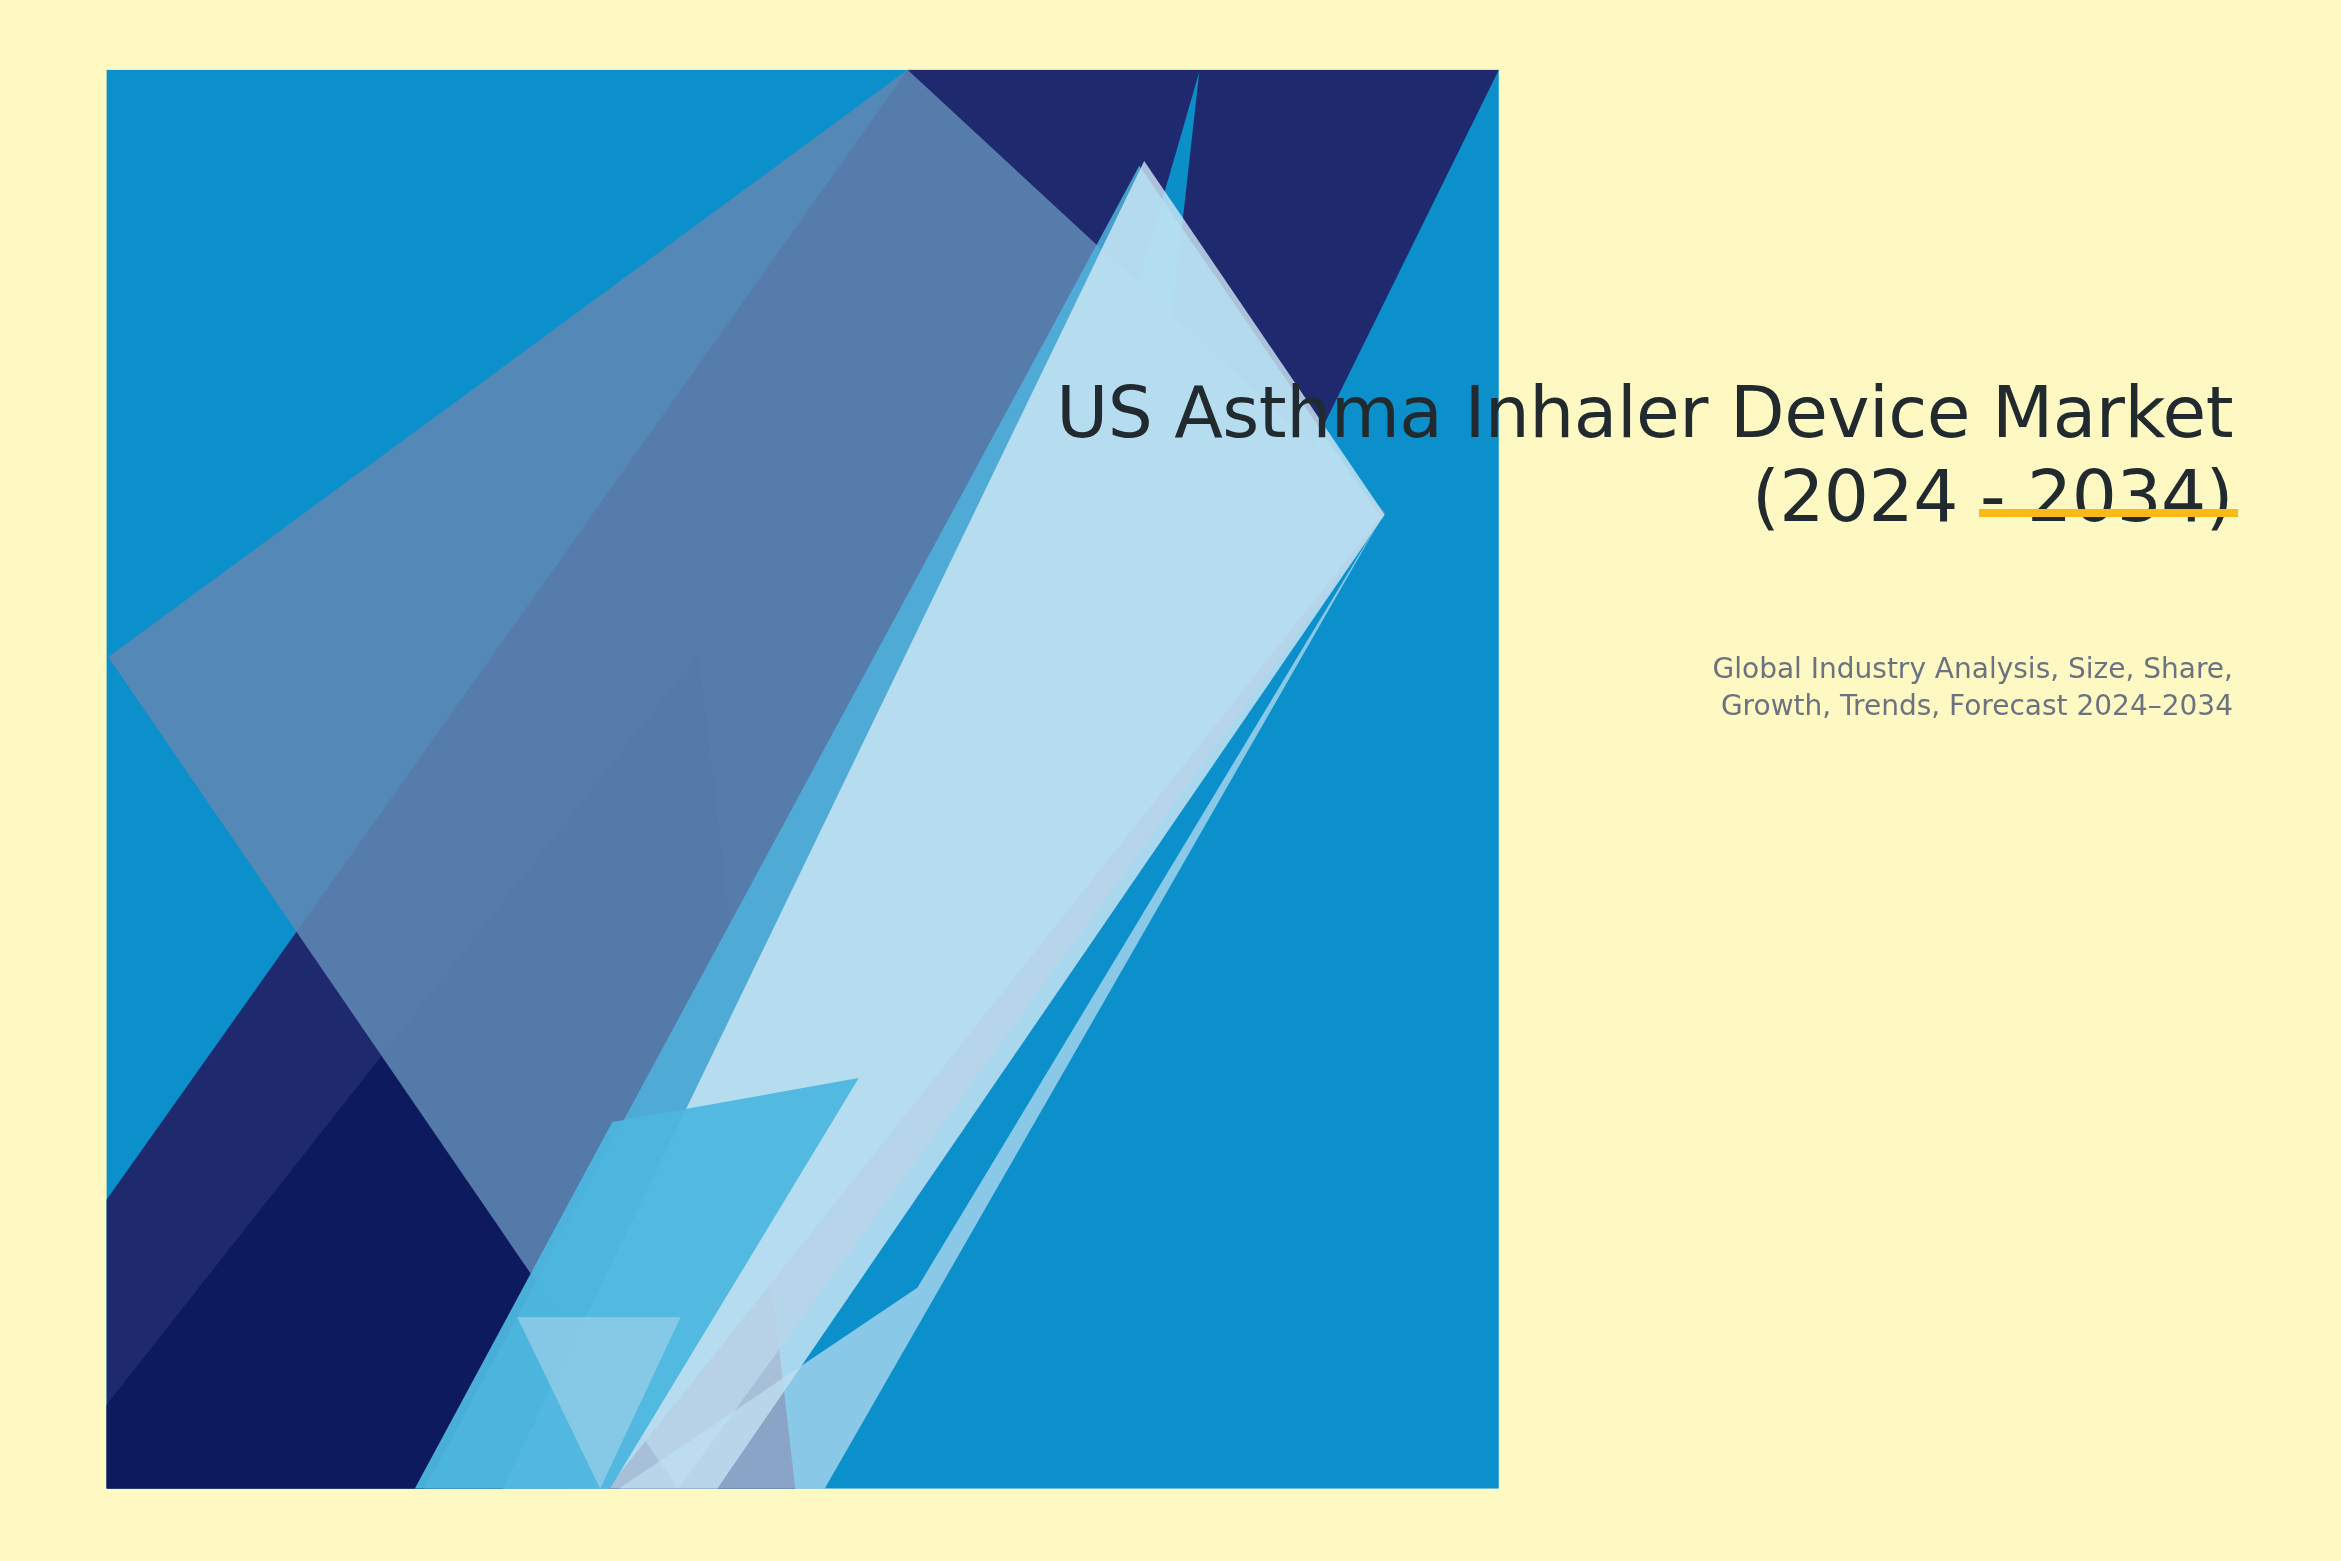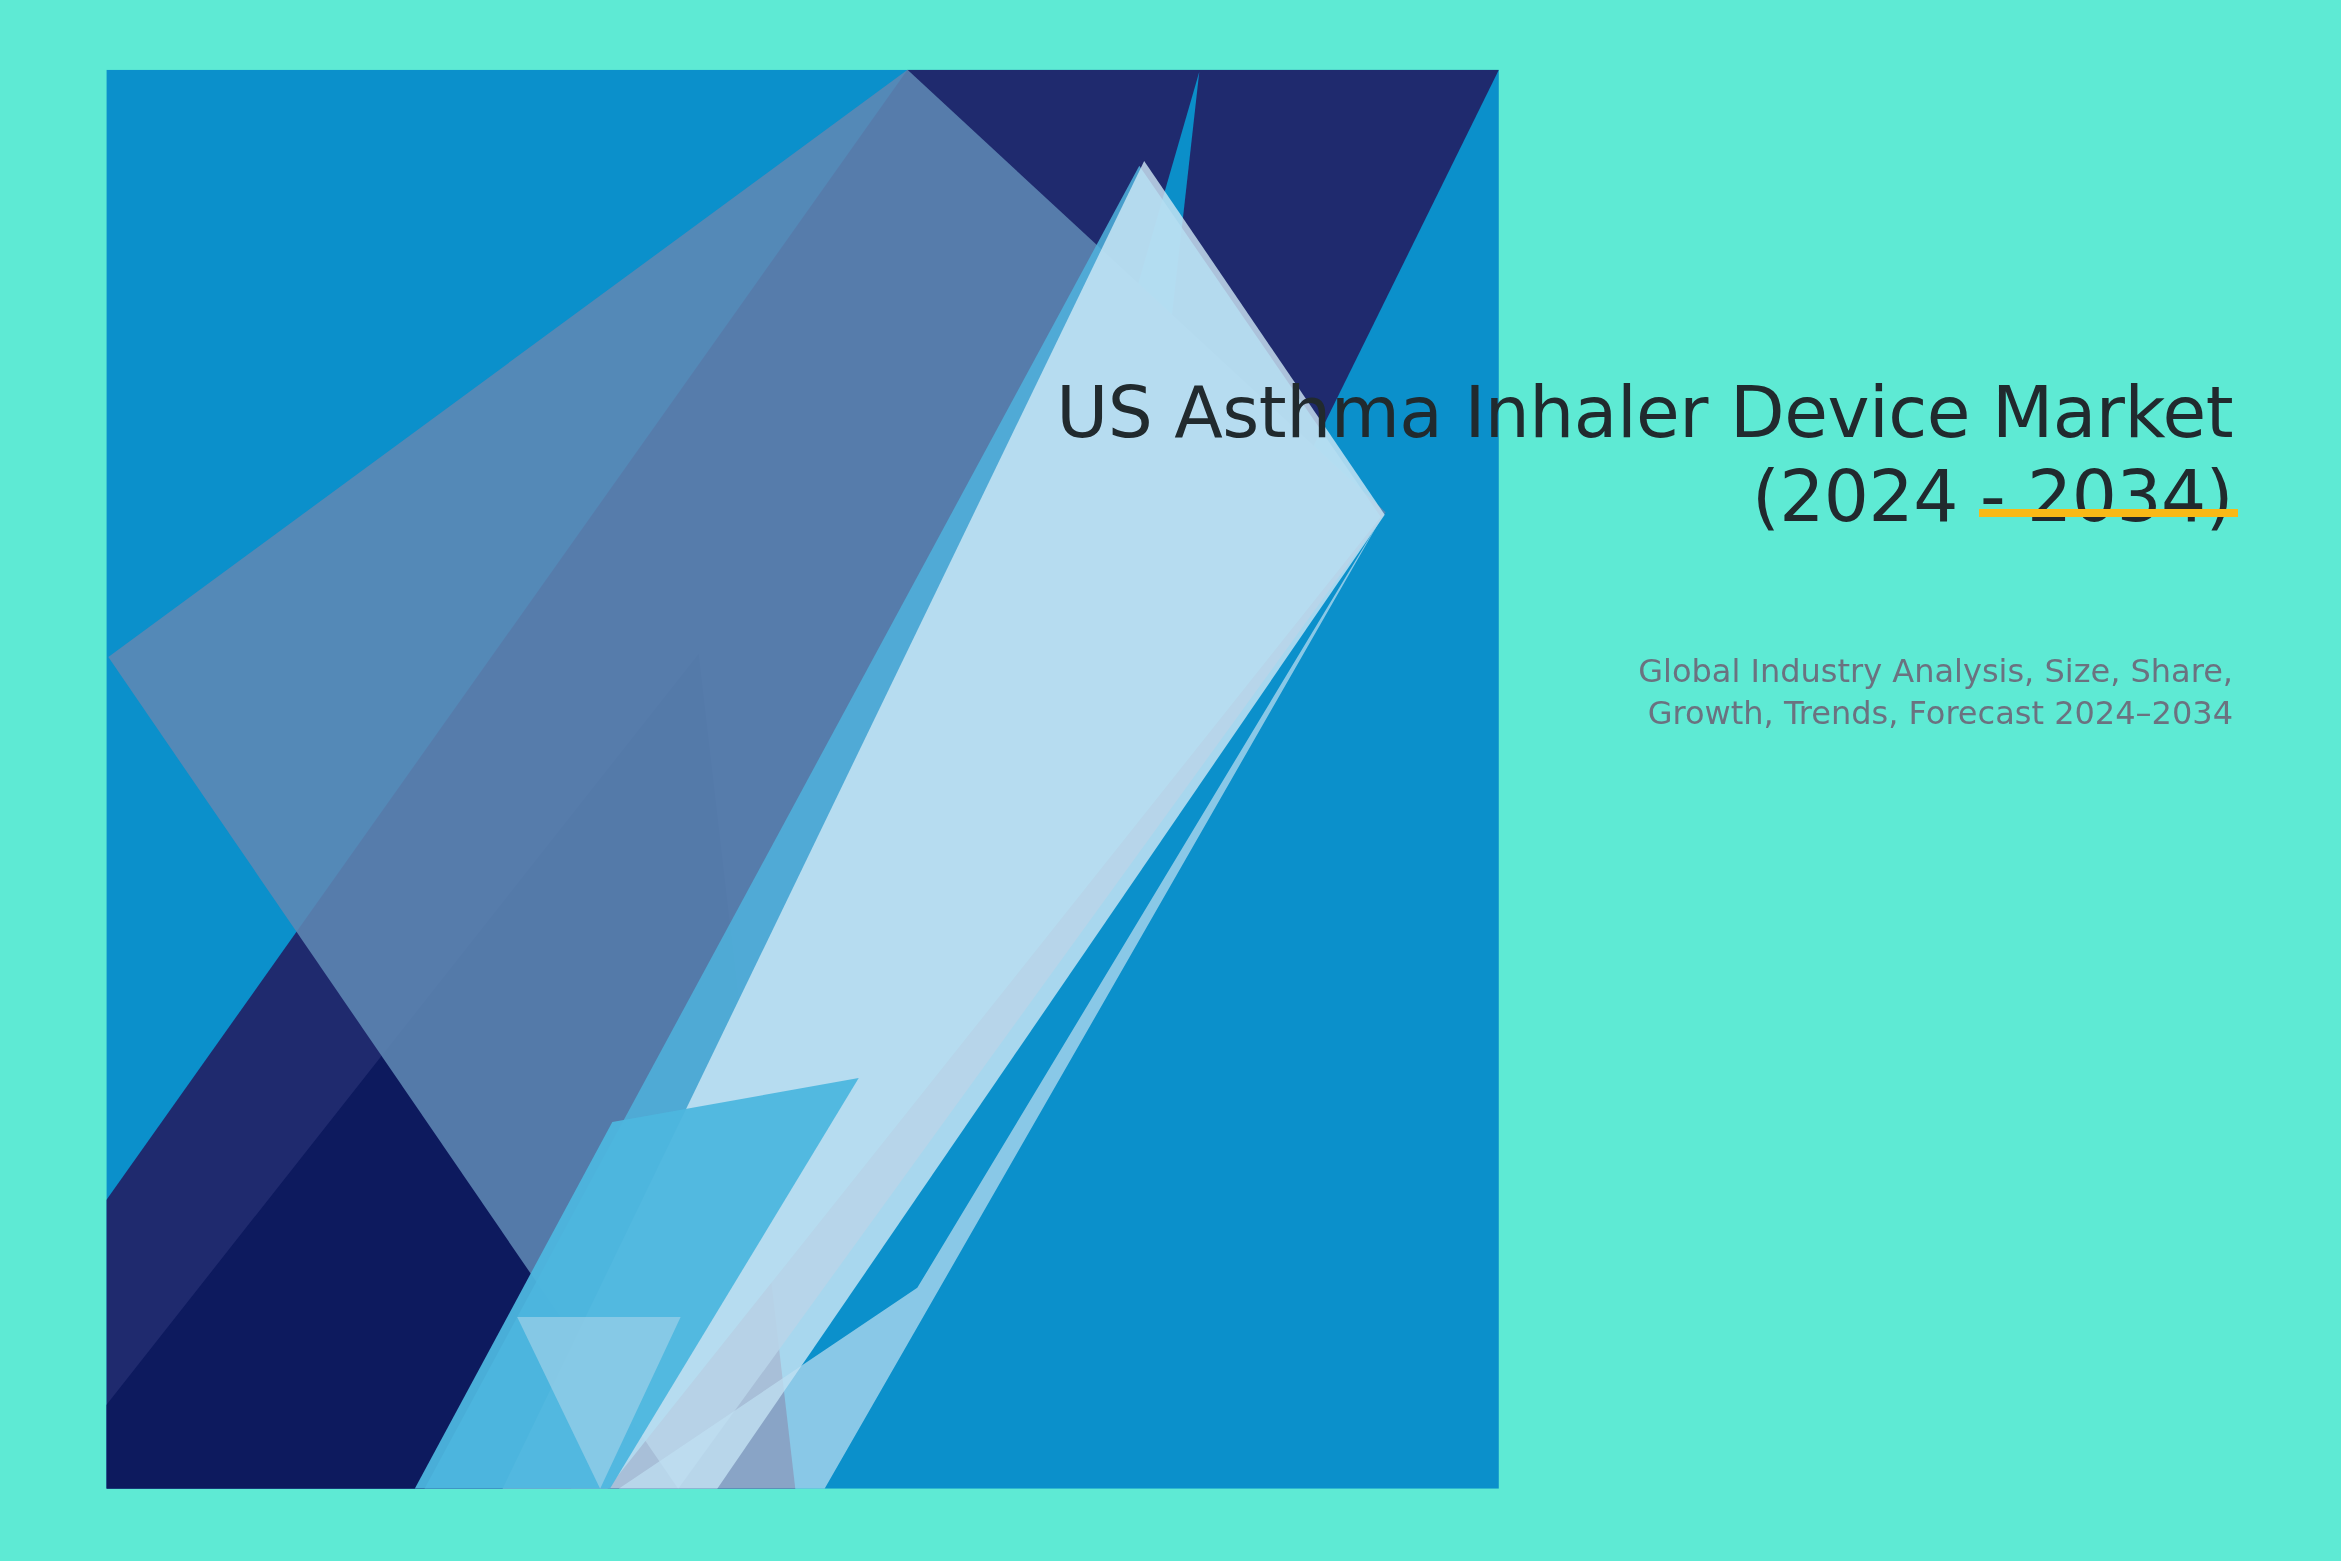--- a/index.html
+++ b/index.html
@@ -4,21 +4,21 @@
 <style>
   html, body {
     margin: 0;
     padding: 0;
     background: #f7f9fb;
   }
   #cover {
     position: relative;
     width: 2342px;
     height: 1561px;
-    background: #5eead4;
+    background: #fef9c3;
     overflow: hidden;
     font-family: "DejaVu Sans", sans-serif;
   }
 
   
   #artwork {
     position: absolute;
     left: 0;
     top: 0;
     width: 2342px;
@@ -57,21 +57,21 @@
     width: 259px;
     height: 8.8px;
     background: #f9b916;
     border-radius: 0.5px;
   }
 
   #page-subtitle {
     margin: 111px 0 16px 0;
     font-family: "DejaVu Sans", sans-serif;
     font-weight: 400;
-    font-size: 32px;
+    font-size: 28px;
     line-height: 1.33;
     color: #6b7280;
     white-space: pre-line;
   }
 </style>
 </head>
 <body>
 
 <div id="cover">
 

